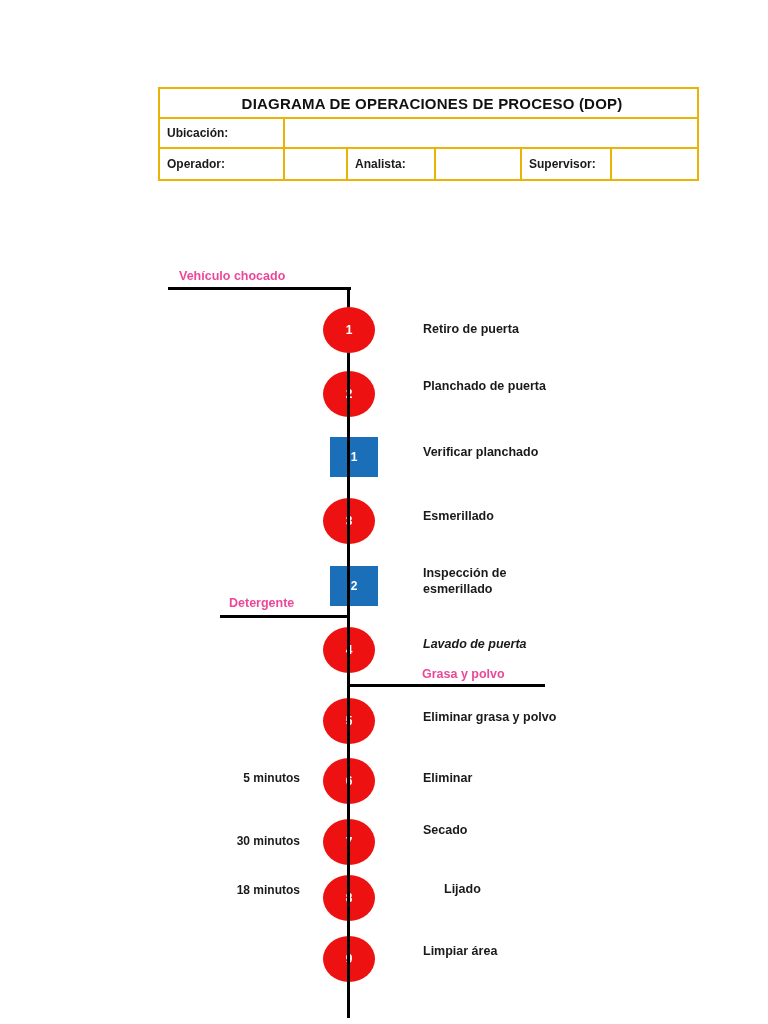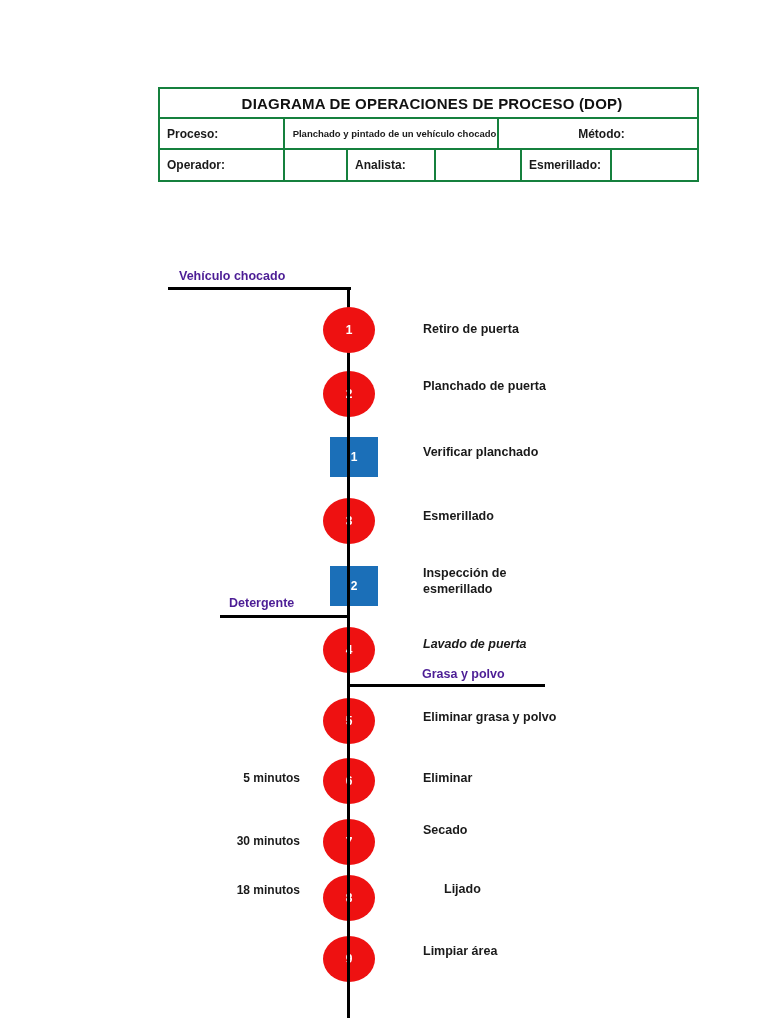--- a/index.html
+++ b/index.html
@@ -10,42 +10,42 @@
     background:#ffffff; overflow:hidden;
   }
 
   
   table.doc-table {
     position:absolute; left:158px; top:87px; width:539px;
     border-collapse:collapse; table-layout:fixed;
     font-size:12px; font-weight:bold; color:#1a1a1a;
   }
   table.doc-table td {
-    border:2px solid #15803d; padding:0 0 0 7px;
+    border:2px solid #eab308; padding:0 0 0 7px;
     overflow:hidden; white-space:nowrap; background:#ffffff;
   }
   td.title-cell {
     background:#b2b2b2; text-align:center; padding:0;
     font-size:15px; letter-spacing:0.2px; color:#111;
   }
   td.center { text-align:center; padding:0; }
   td.small-val { font-size:9.5px; text-align:center; padding:0; }
 
   
   .vline {
     position:absolute; left:347px; top:288px; width:3px; height:730px;
     background:#000; z-index:2;
   }
   .hline { position:absolute; height:3px; background:#000; z-index:2; }
   .hline-start { left:168px; top:287px; width:183px; }
   .hline-input { left:220px; top:615px; width:130px; height:3px; }
   .hline-output { left:349px; top:684px; width:196px; }
 
   .flow-label {
-    position:absolute; font-size:12.5px; font-weight:bold; color:#4c1d95;
+    position:absolute; font-size:12.5px; font-weight:bold; color:#ec4899;
     white-space:nowrap; line-height:16px; z-index:4;
   }
   .node {
     position:absolute; display:flex; align-items:center; justify-content:center;
     color:#ffffff; font-size:12px; font-weight:bold; z-index:1;
   }
   .node-op { width:52px; height:46px; border-radius:50%; }
   .node-insp { width:48px; height:40px; }
   .step-label {
     position:absolute; left:423px; font-size:12.5px; font-weight:bold;
@@ -69,31 +69,30 @@
         <col style="width:88px">
       <col style="width:63px">
         <col style="width:23px">
         <col style="width:90px">
         <col style="width:87px">
     </colgroup>
     <tbody>
         <tr style="height:30px">
       <td class="title-cell" colspan="7">DIAGRAMA DE OPERACIONES DE PROCESO (DOP)</td>
     </tr>
-    <tr style="height:31px">
-      <td>Proceso:</td>
-      <td class="small-val" colspan="3">Planchado y pintado de un vehículo chocado</td>
-      <td class="center" colspan="3">Método:</td>
+    <tr style="height:30px">
+      <td>Ubicación:</td>
+      <td colspan="6"></td>
     </tr>
     <tr style="height:32px">
       <td>Operador:</td>
       <td></td>
       <td>Analista:</td>
       <td colspan="2"></td>
-      <td>Esmerillado:</td>
+      <td>Supervisor:</td>
       <td></td>
     </tr>
   </tbody>
     </table>
 
   <div class="vline"></div>
 
   <div class="flow-label" style="left:179px; top:268px;">Vehículo chocado</div>
   <div class="hline hline-start"></div>
 

